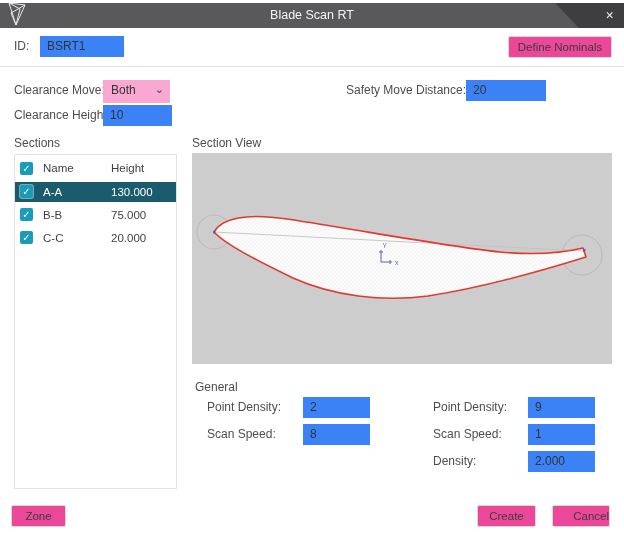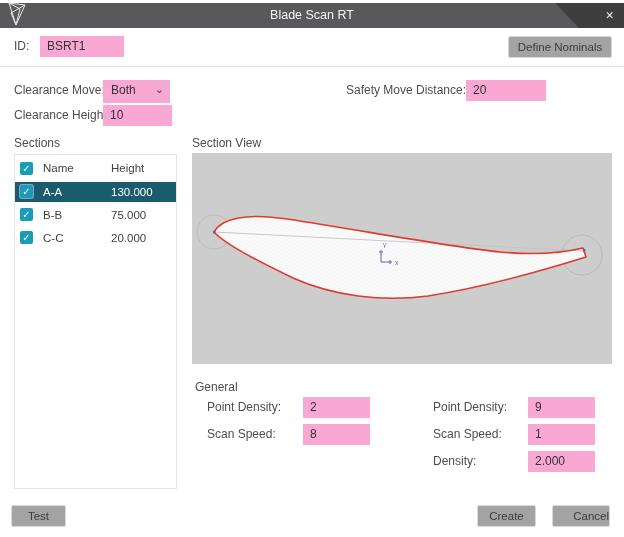--- a/index.html
+++ b/index.html
@@ -25,26 +25,26 @@
     clip-path:polygon(12% 0, 100% 0, 100% 100%, 42% 100%);
   }
   .close-x {
     position:absolute; right:10px; top:0; height:25px; line-height:25px;
     color:#ececec; font-size:10.5px; cursor:pointer; z-index:3;
   }
   .app-icon { position:absolute; left:5px; top:0px; z-index:2; }
   
   .lbl { position:absolute; font-size:12px; color:#4d4d4d; white-space:nowrap; }
   .field {
-    position:absolute; background:#f9a8d4; border:none; height:21px;
+    position:absolute; background:#3b82f6; border:none; height:21px;
     font-family:"Liberation Sans", sans-serif; font-size:12px; color:#333;
     padding:0 7px; line-height:21px; outline:none;
   }
   .btn {
-    position:absolute; background:#a3a3a3; border:1px solid #d8d8d8;
+    position:absolute; background:#ec4899; border:1px solid #d8d8d8;
     border-radius:2px; font-size:11.5px; color:#3c3c3c; text-align:center;
     cursor:pointer;
   }
   .divider { position:absolute; left:0; right:0; height:1px; background:#e2e2e2; }
   .dropdown {
     position:absolute; background:#f9a8d4; height:23px; cursor:pointer;text-align:center;
   }
   .dropdown .dd-val {
     position:absolute; left:8px; top:0; line-height:21px; font-size:12px; color:#333;
   }
@@ -173,17 +173,17 @@
   <div class="lbl" style="left:207px; top:424px; line-height:21px;">Scan Speed:</div>
   <input class="field" style="left: 303px; top: 424px; width: 67px;" readonly="" value="8">
 
   <div class="lbl" style="left:433px; top:397px; line-height:21px;">Point Density:</div>
   <input class="field" style="left: 528px; top: 397px; width: 67px;" readonly="" value="9">
   <div class="lbl" style="left:433px; top:424px; line-height:21px;">Scan Speed:</div>
   <input class="field" style="left: 528px; top: 424px; width: 67px;" readonly="" value="1">
   <div class="lbl" style="left:433px; top:451px; line-height:21px;">Density:</div>
   <input class="field" style="left: 528px; top: 451px; width: 67px;" readonly="" value="2.000">
 
-  <div class="btn" style="left:11px; top:505px; width:55px; height:22px; line-height:20px;">Test</div>
+  <div class="btn" style="left:11px; top:505px; width:55px; height:22px; line-height:20px;">Zone</div>
   <div class="btn" style="left:477px; top:505px; width:59px; height:22px; line-height:20px;">Create</div>
   <div class="btn" style="left:552px; top:505px; width:58px; height:22px; line-height:20px;text-align:right;">Cancel</div>
 
 </div>
 
 </body></html>

